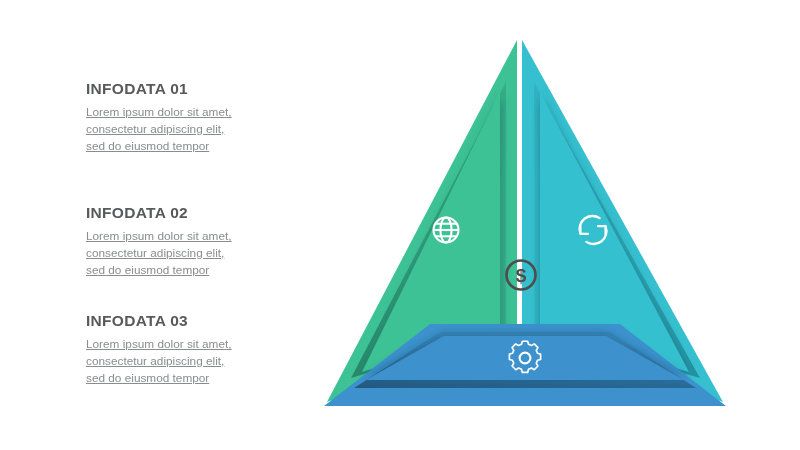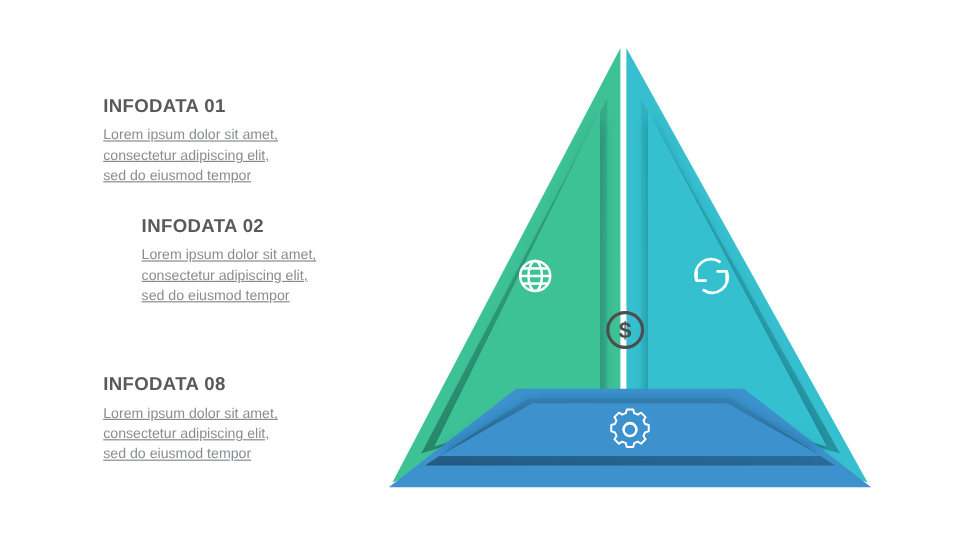--- a/index.html
+++ b/index.html
@@ -24,21 +24,21 @@
     width: 300px;
     height: 450px;
     padding-left: 44px;
   }
   .info-block {
     position: absolute;
     left: 86px;
     width: 190px;
   }
   .info-block.b0 { top: 80px; }
-  .info-block.b1 { top: 180px; margin-left: 32px; }
+  .info-block.b1 { top: 204px; }
   .info-block.b2 { top: 312px; }
 
   .info-title {
     font-size: 15.5px;
     font-weight: bold;
     color: #58595b;
     letter-spacing: 0.3px;
     margin: 0 0 7px 0;
     line-height: 1.1;
     white-space: nowrap;
@@ -76,21 +76,21 @@
     <p class="info-title">INFODATA 01</p>
     <p class="info-body">Lorem ipsum dolor sit amet, consectetur adipiscing elit, sed do eiusmod tempor</p>
   </div>
 
   <div class="info-block b1">
     <p class="info-title">INFODATA 02</p>
     <p class="info-body">Lorem ipsum dolor sit amet, consectetur adipiscing elit, sed do eiusmod tempor</p>
   </div>
 
   <div class="info-block b2">
-    <p class="info-title">INFODATA 08</p>
+    <p class="info-title">INFODATA 03</p>
     <p class="info-body">Lorem ipsum dolor sit amet, consectetur adipiscing elit, sed do eiusmod tempor</p>
   </div>
 
 </div>
 
 <div class="graphic">
   <svg viewBox="0 0 430 390" xmlns="http://www.w3.org/2000/svg">
     <defs>
 
       <filter id="softShadow" x="-40%" y="-40%" width="180%" height="180%">

